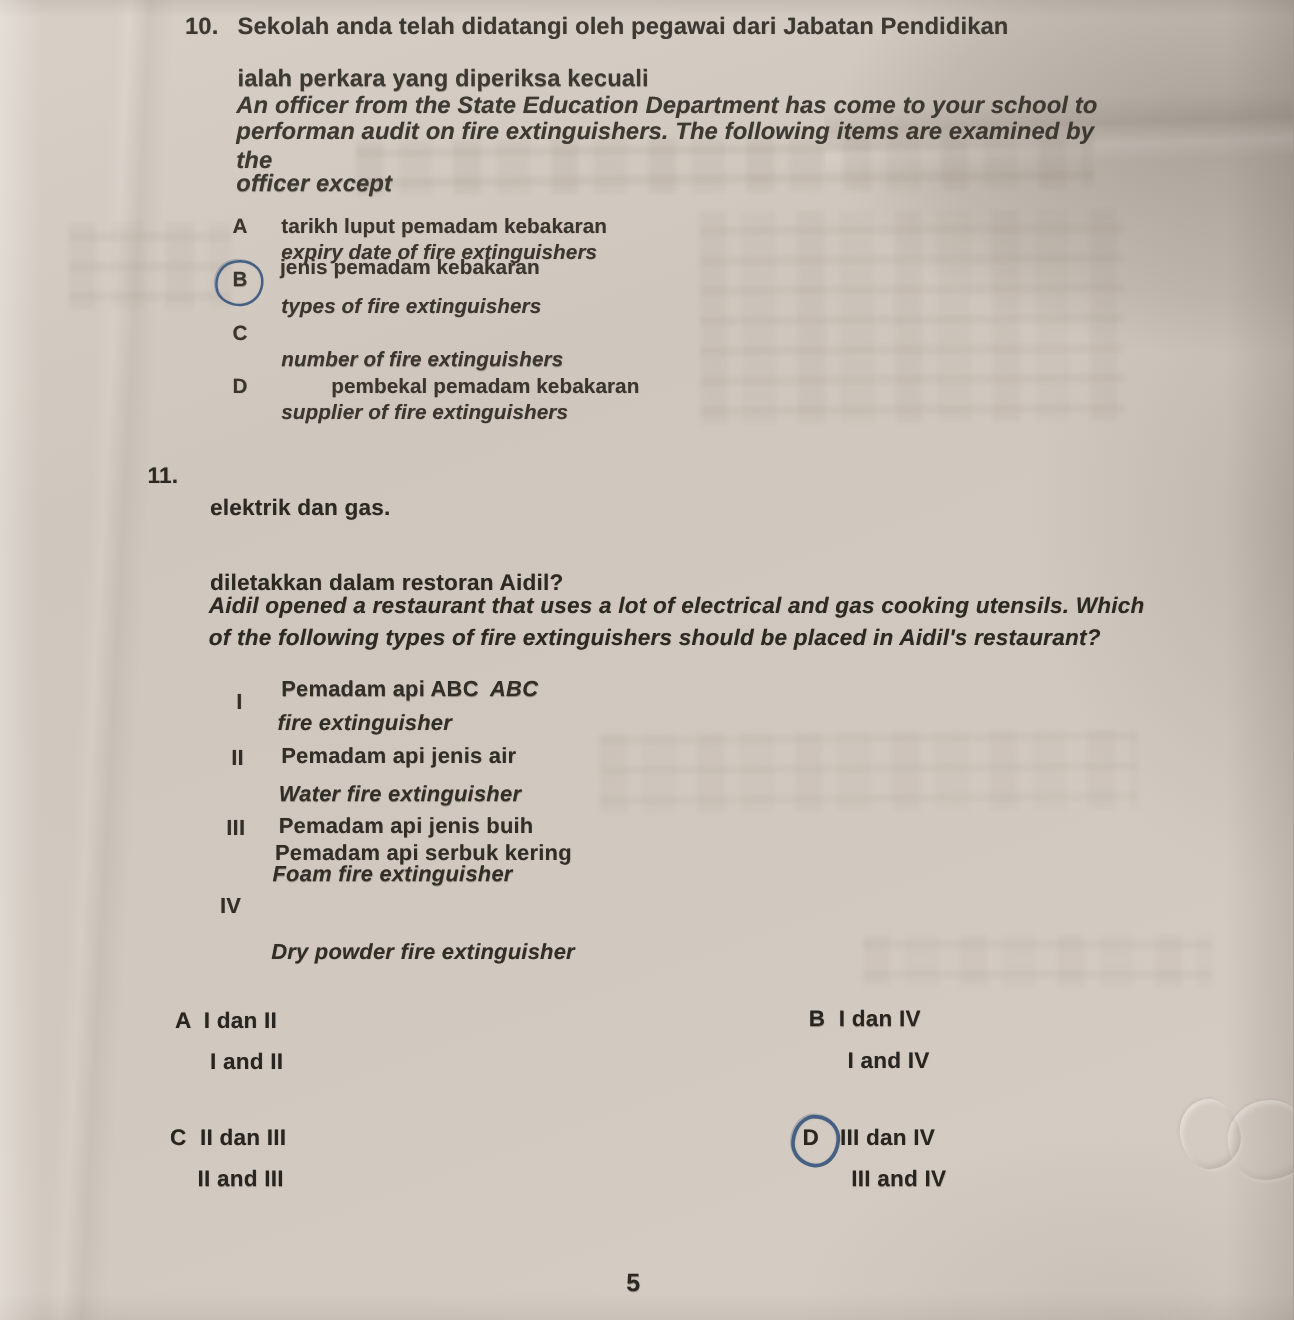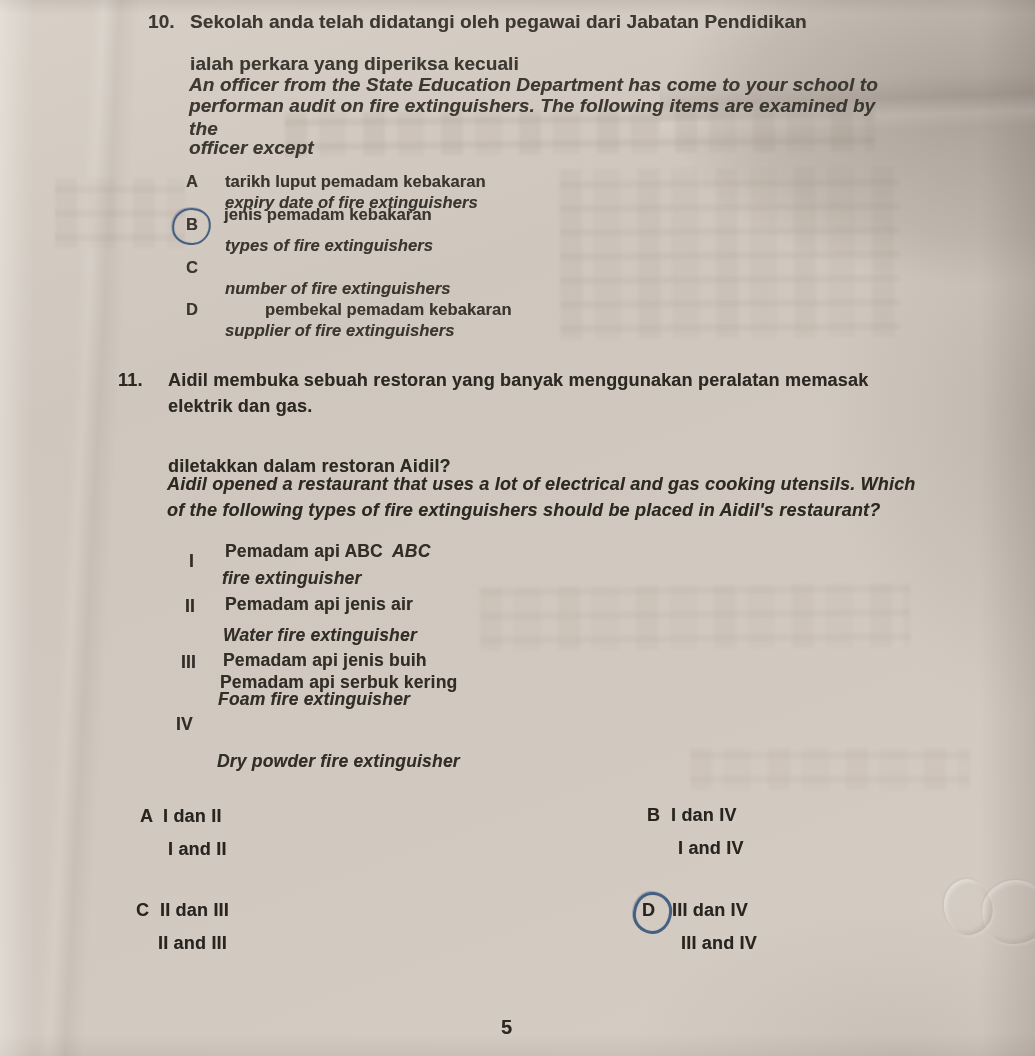--- a/index.html
+++ b/index.html
@@ -83,21 +83,20 @@
   <div class="pen-circle" style="left:172px;top:208px;width:35px;height:33px;transform:rotate(-7deg);"></div>
 
   <div class="t bm fsopt" style="left:186px;top:258px;">C</div>
   <div class="t bi fsopt" style="left:225px;top:279px;">number of fire extinguishers</div>
 
   <div class="t bm fsopt" style="left:186px;top:300px;">D</div>
   <div class="t bm fsopt" style="left:225px;top:300px;margin-left:40px;">pembekal pemadam kebakaran</div>
   <div class="t bi fsopt" style="left:225px;top:321px;">supplier of fire extinguishers</div>
 
   <div class="t bm fsq11" style="left:118px;top:370px;">11.</div>
-  <div class="t bm fsq11" style="left:168px;top:370px;">Aidil membuka sebuah restoran yang banyak menggunakan peralatan memasak</div>
   <div class="t bm fsq11" style="left:168px;top:396px;">elektrik dan gas.</div>
   <div class="t bm fsq11" style="left:168px;top:456px;">diletakkan dalam restoran Aidil?</div>
   <div class="t bi fsq11" style="left:167px;top:474px;">Aidil opened a restaurant that uses a lot of electrical and gas cooking utensils. Which</div>
   <div class="t bi fsq11" style="left:167px;top:500px;">of the following types of fire extinguishers should be placed in Aidil's restaurant?</div>
 
   <div class="t bm fsitem" style="left:225px;top:541px;">
     <span>Pemadam api ABC</span>
     <span class="bi" style="margin-left:4px;">ABC</span>
   </div>
   <div class="t bm fsitem" style="left:189px;top:551px;">I</div>

